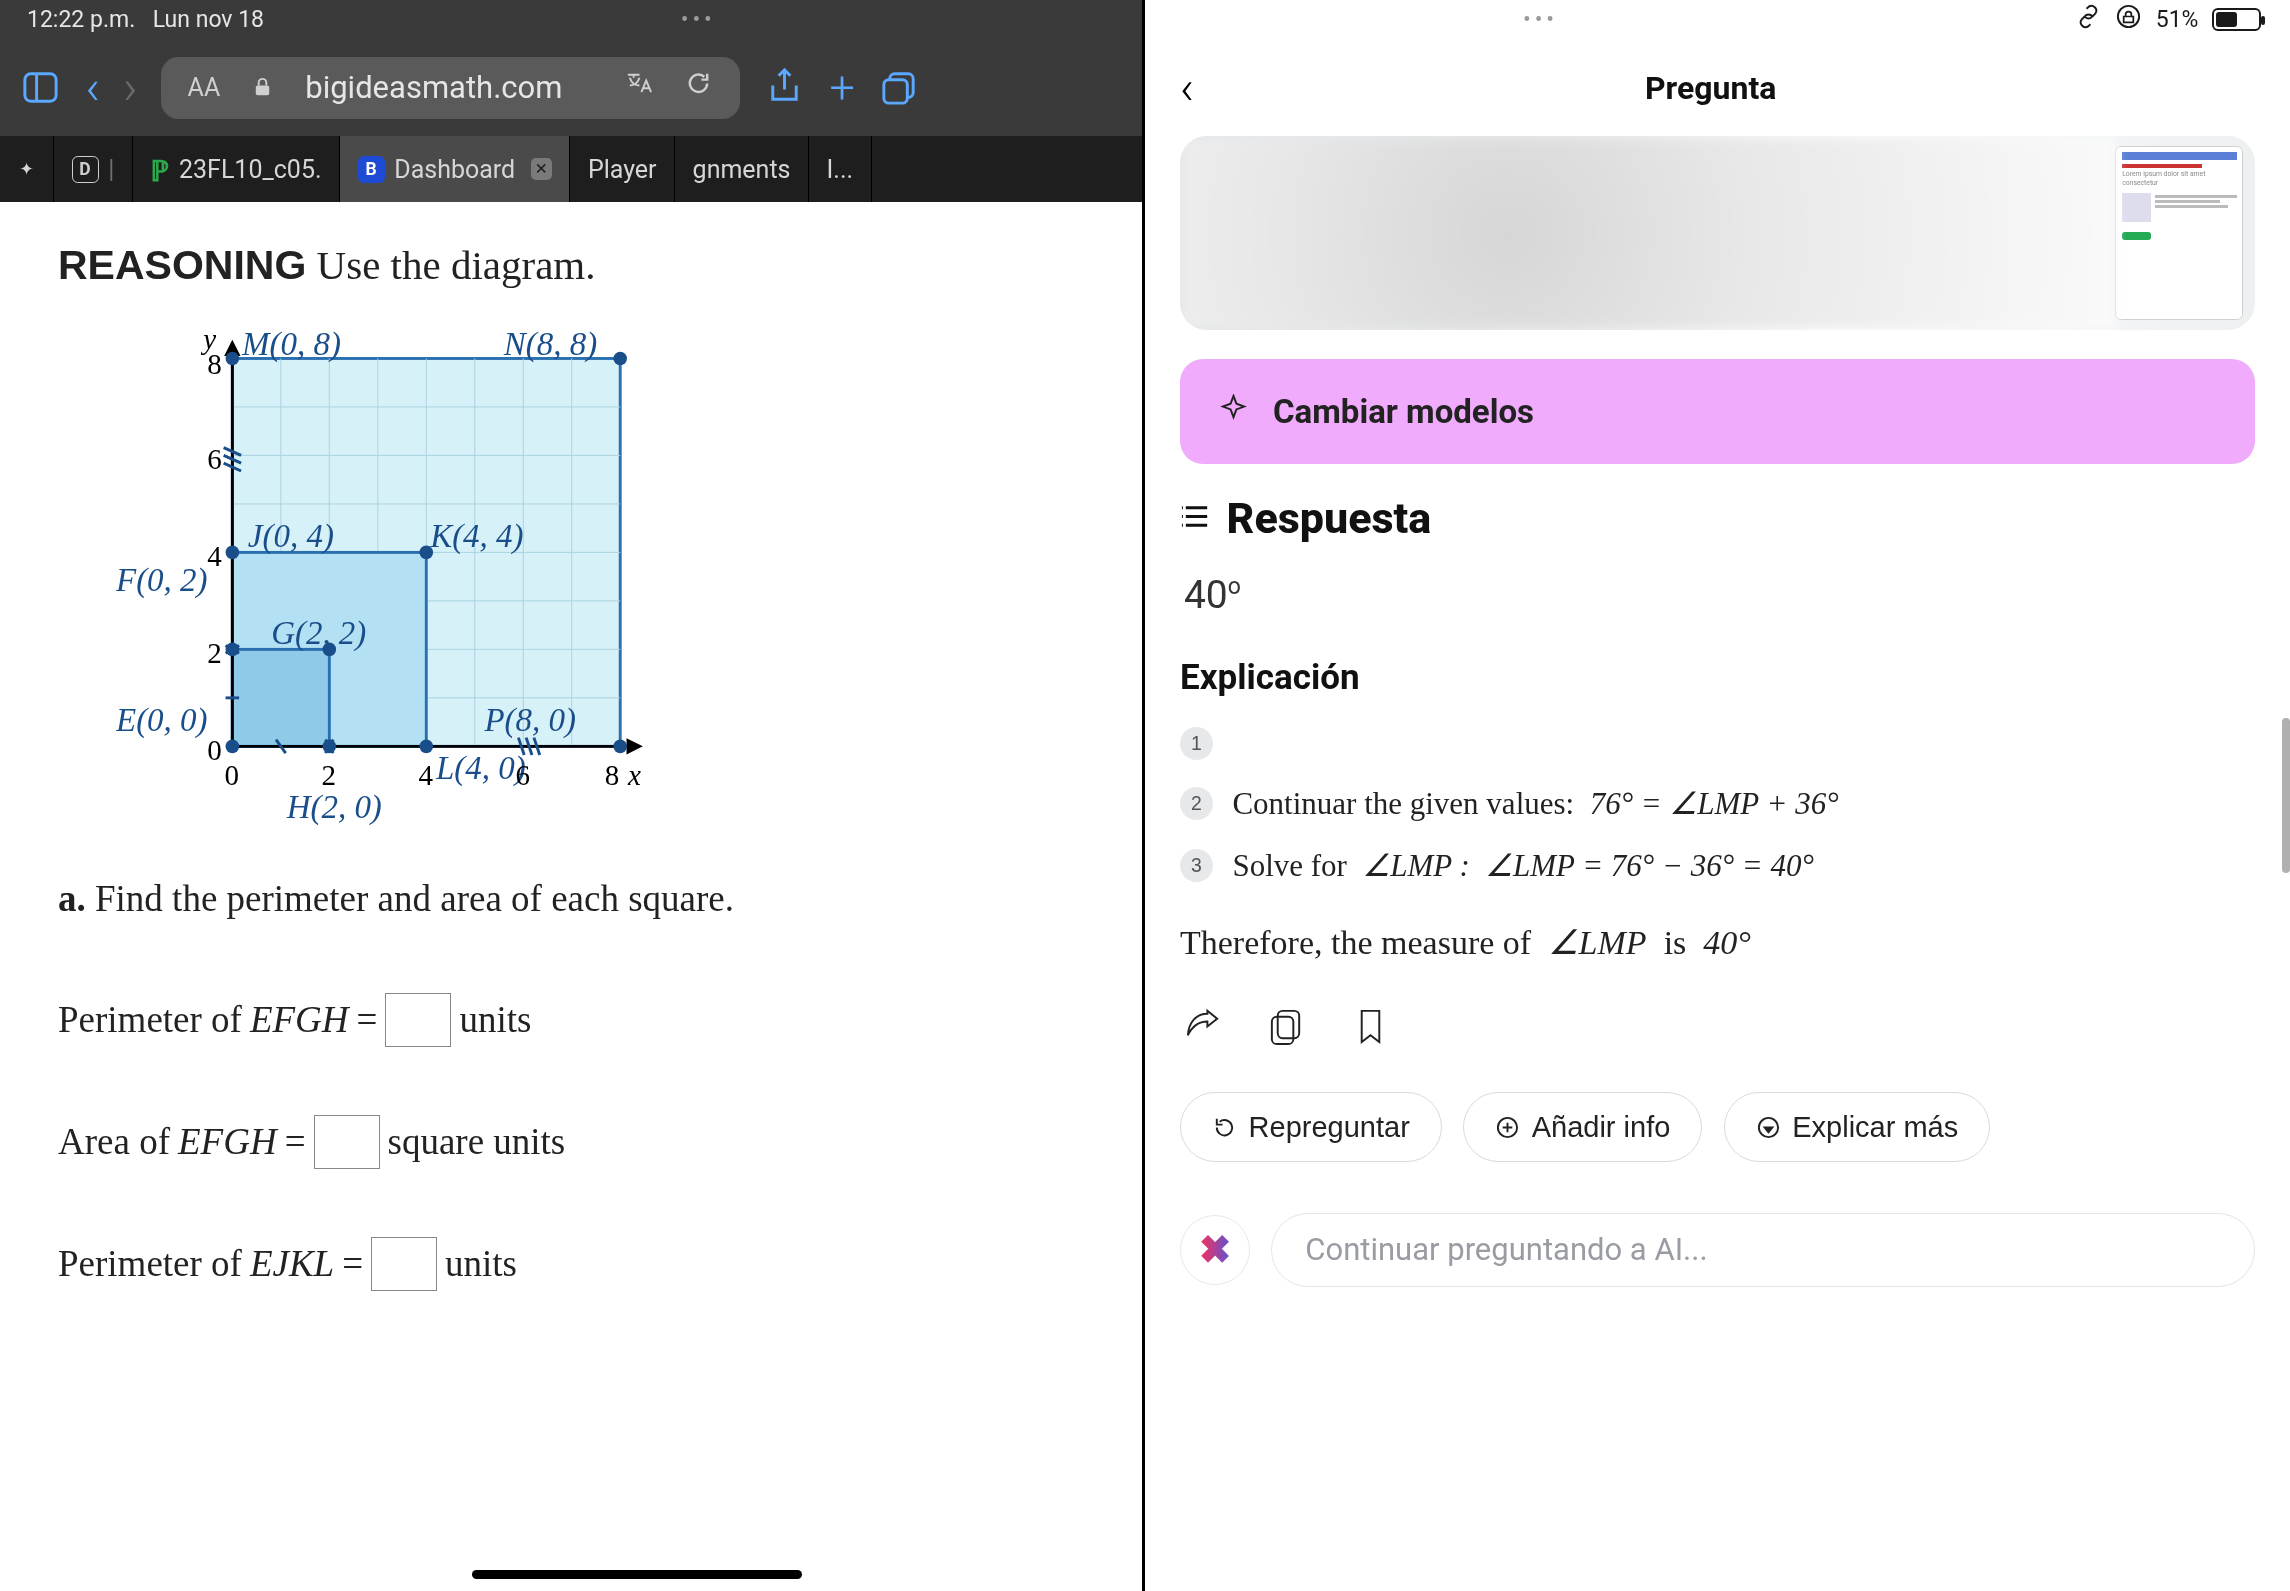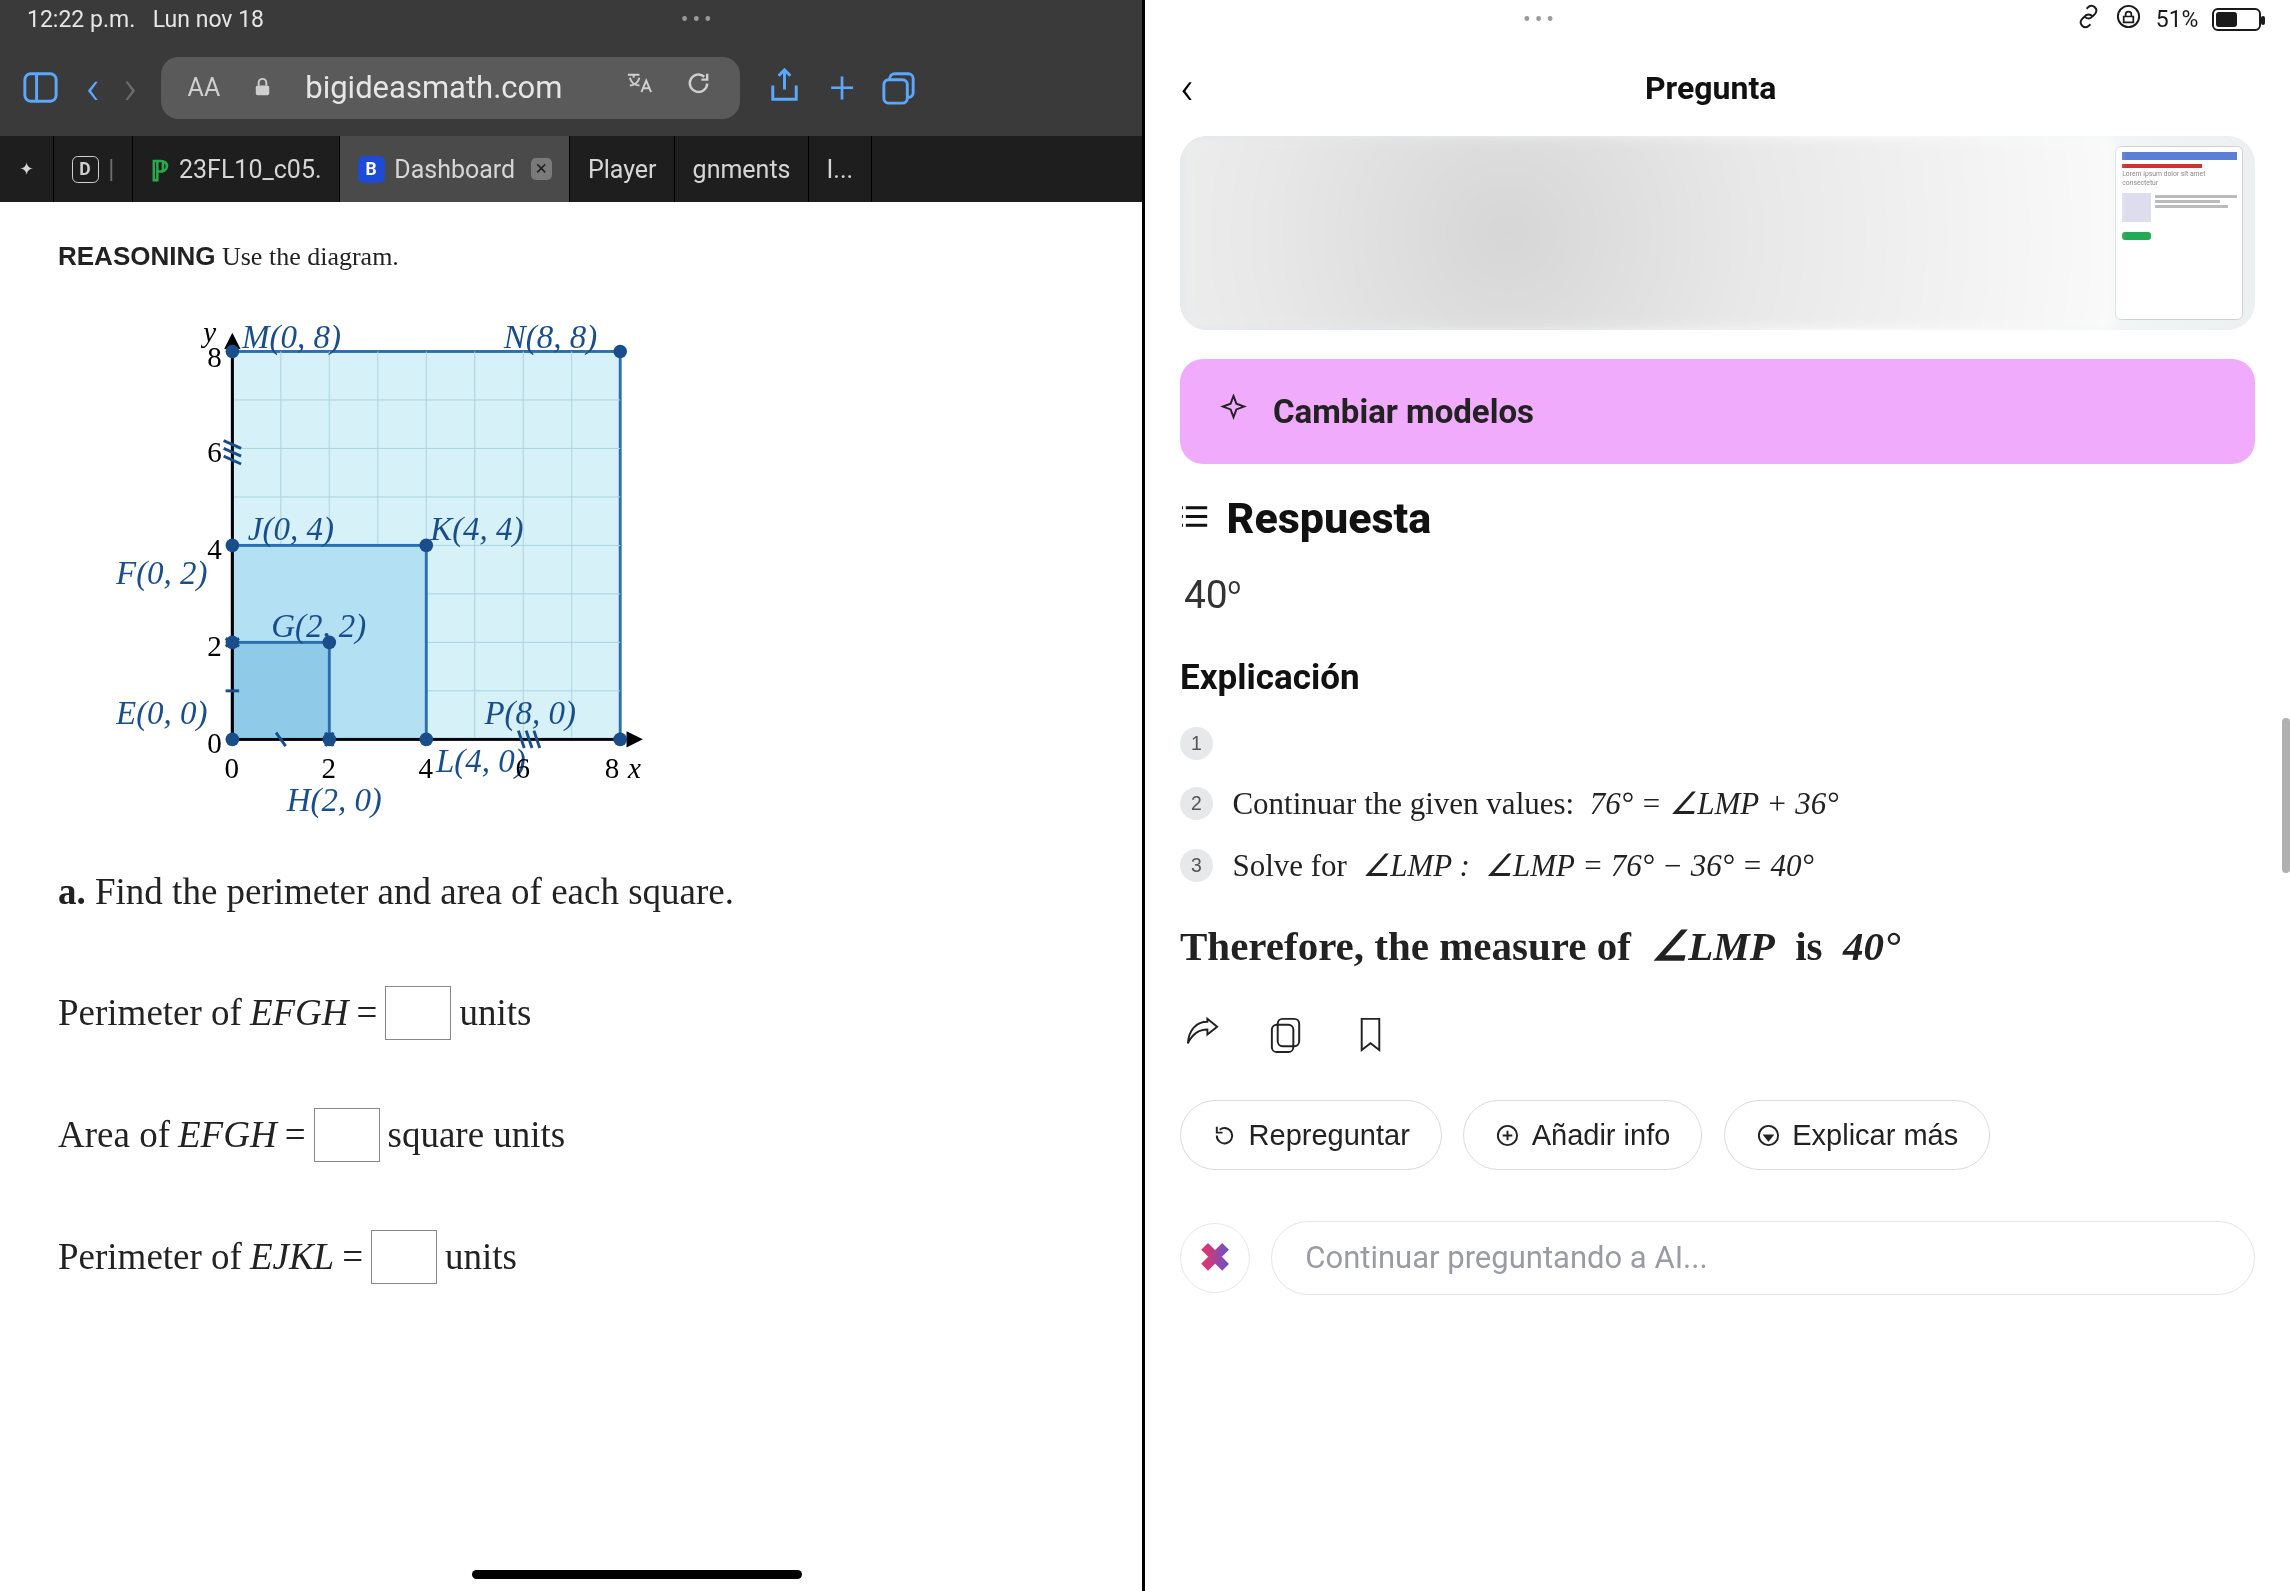--- a/index.html
+++ b/index.html
@@ -96,23 +96,23 @@
 .left-content {
   flex:1;
   background:#fff;
   padding: 39px 49px 19.4px 58px;
   font-family: Georgia, 'Times New Roman', serif;
   color:#222;
   overflow:hidden;
   position:relative;
 }
 .left-content h1 {
-  font-size: 26px;
+  font-size: 41px;
   font-weight: normal;
-  margin-bottom: 50px;
+  margin-bottom: 40px;
 }
 .left-content h1 b { font-family: -apple-system, Arial, sans-serif; font-weight:800; }
 
 .diagram {
   width: 543px;
   height: 505px;
   position: relative;
   margin-left: 58px;
 }
 .diagram svg { width:100%; height:100%; }
@@ -227,21 +227,21 @@
 .explain-list { display:flex; flex-direction:column; gap:25px; font-size:31px; color:#222; font-family: Georgia,'Times New Roman',serif; }
 .explain-row { display:flex; align-items:center; gap:19.4px; }
 .num-badge {
   width:33px; height:33px; border-radius:50%;
   background:#e7e8ea; color:#555;
   display:flex; align-items:center; justify-content:center;
   font-size:19.4px; font-family:-apple-system,Arial,sans-serif;
   flex-shrink:0;
 }
 .mathit { font-style: italic; font-family:'Times New Roman',serif; }
-.conclude { font-size:41px; color:#222; font-family: Georgia,'Times New Roman',serif; margin-top:9.7px;font-weight:bold; }
+.conclude { font-size:34px; color:#222; font-family: Georgia,'Times New Roman',serif; margin-top:9.7px; }
 
 .action-icons { display:flex; gap:43px; padding:13.6px 0 9.7px 1.9px; }
 .action-icons .ai { width:41px; height:41px; }
 .action-icons svg { width:100%; height:100%; stroke:#222; stroke-width:2; fill:none; }
 
 .pill-row { display:flex; gap:21.3px; padding:7.8px 0; }
 .pill {
   border:1.9px solid #d9dadd;
   border-radius: 969px;
   padding: 17.5px 31px;

